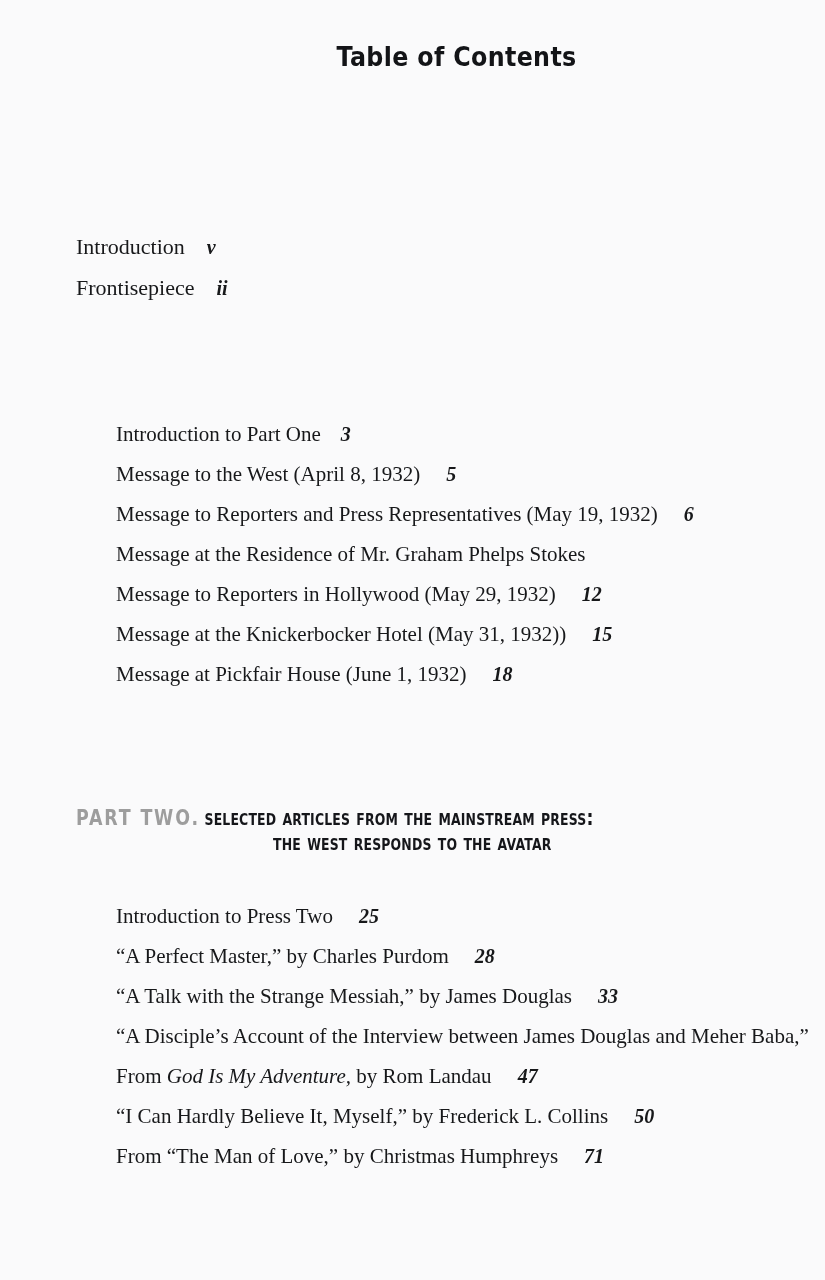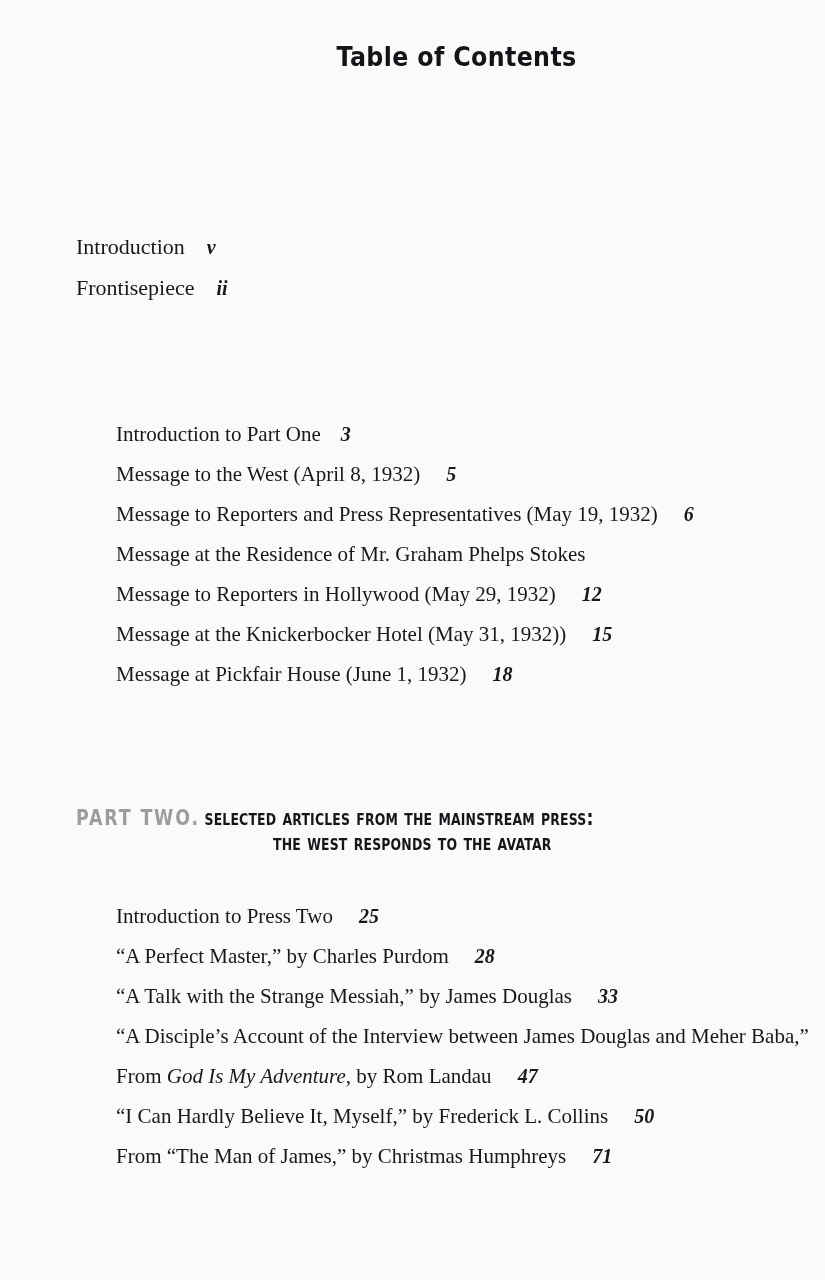--- a/index.html
+++ b/index.html
@@ -189,17 +189,17 @@
     <div class="entry">
       <span class="entry-text">“A Disciple’s Account of the Interview between James Douglas and Meher Baba,”</span>
     </div>
     <div class="entry">
       <span class="entry-text"><span>From </span><span class="ital">God Is My Adventure,</span><span> by Rom Landau</span></span><span class="entry-page wide">47</span>
     </div>
     <div class="entry">
       <span class="entry-text">“I Can Hardly Believe It, Myself,” by Frederick L. Collins</span><span class="entry-page wide">50</span>
     </div>
     <div class="entry">
-      <span class="entry-text">From “The Man of James,” by Christmas Humphreys</span><span class="entry-page wide">71</span>
+      <span class="entry-text">From “The Man of Love,” by Christmas Humphreys</span><span class="entry-page wide">71</span>
     </div>
   </div>
 
 </div>
 
 </body></html>

